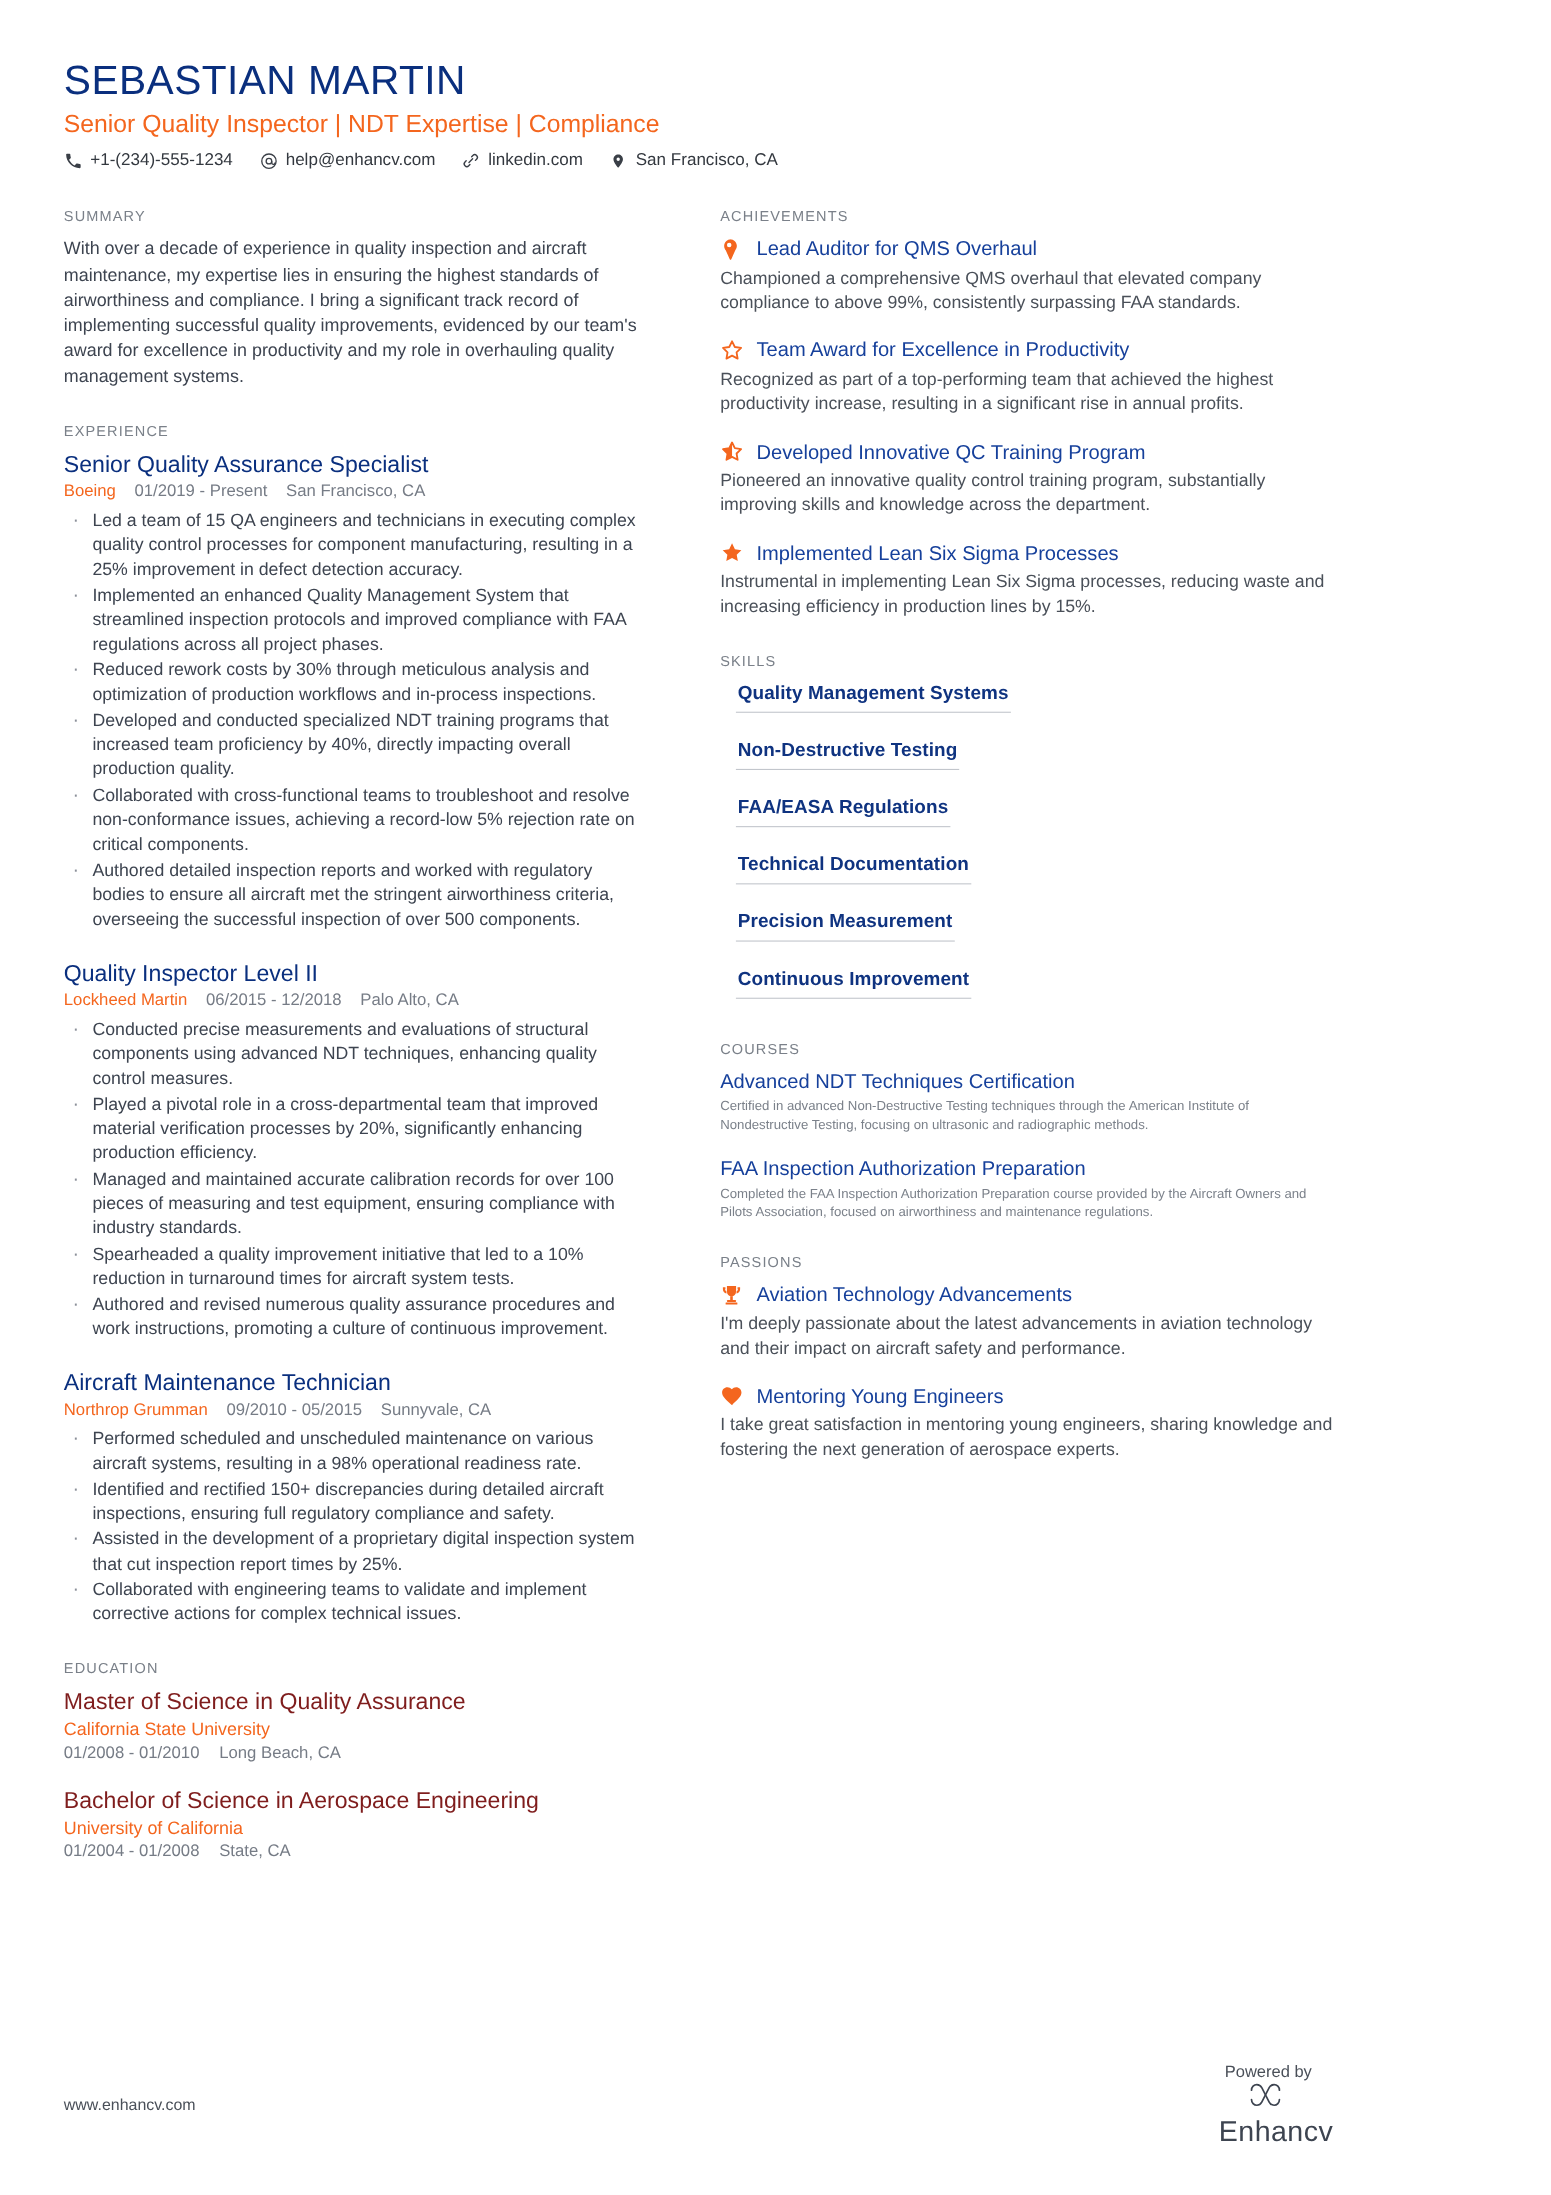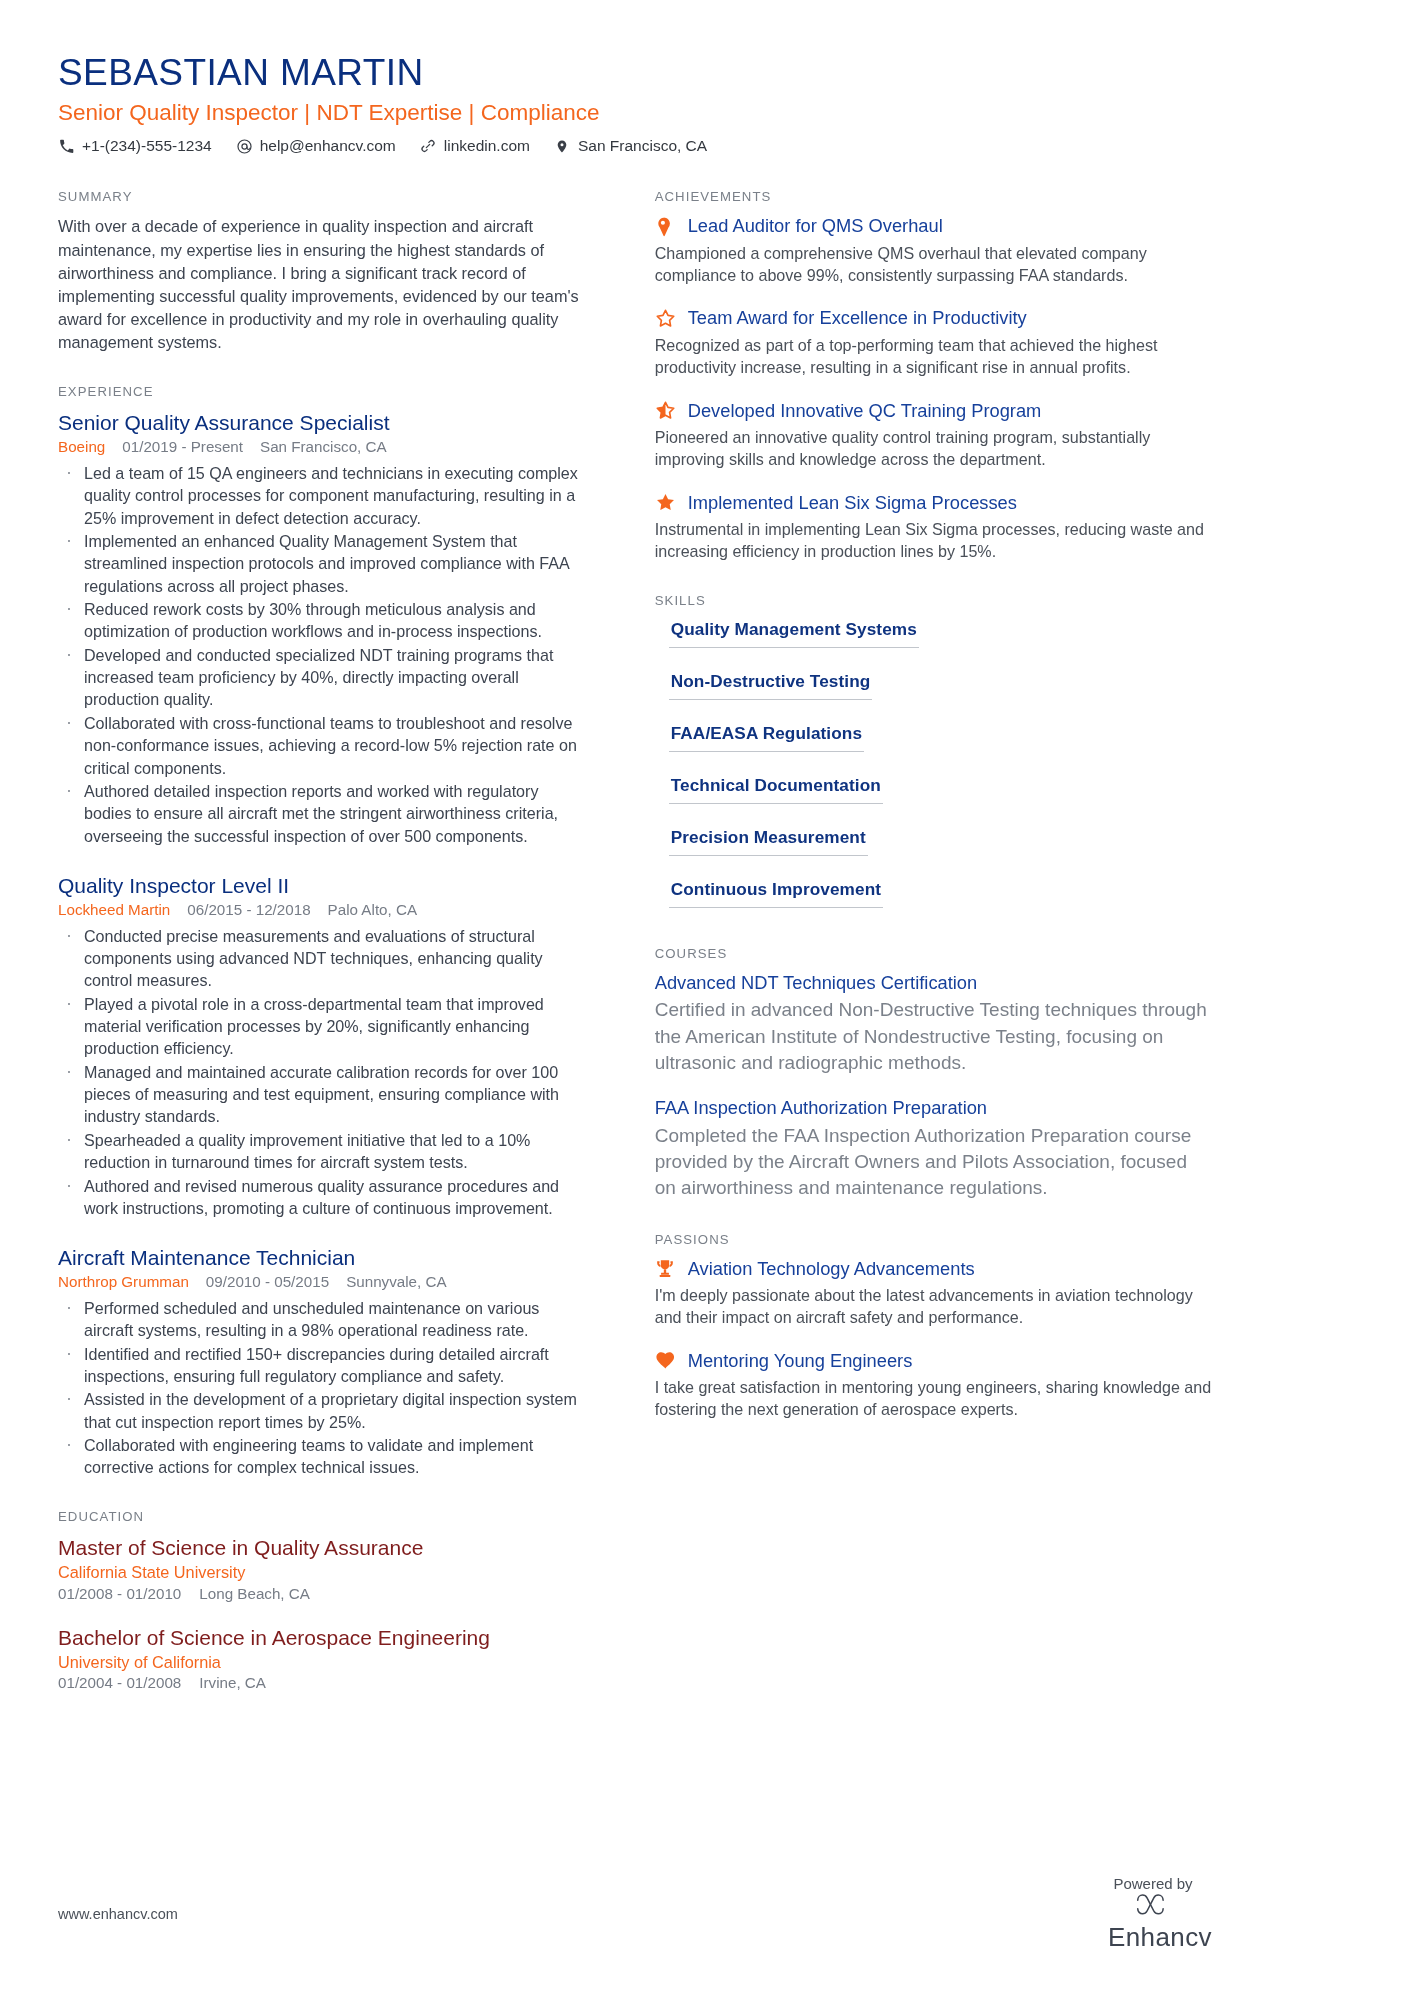--- a/index.html
+++ b/index.html
@@ -196,21 +196,21 @@
   
   .course { margin-bottom: 20px; }
   .course:last-child { margin-bottom: 0; }
   .course-title {
     font-size: 18.3px;
     color: #16409b;
     line-height: 1.25;
     margin-bottom: 3px;
   }
   .course-desc {
-    font-size: 19px;
+    font-size: 12px;
     line-height: 1.39;
     color: #7b818a;
   }
 
   
   .footer {
     position: absolute;
     left: 58px;
     right: 58px;
     bottom: 42px;
@@ -364,21 +364,21 @@
             <span class="edu-dates">01/2008 - 01/2010</span>
             <span>Long Beach, CA</span>
           </div>
         </div>
 
         <div class="edu">
           <div class="edu-degree">Bachelor of Science in Aerospace Engineering</div>
           <div class="edu-school">University of California</div>
           <div class="edu-meta">
             <span class="edu-dates">01/2004 - 01/2008</span>
-            <span>Irvine, CA</span>
+            <span>State, CA</span>
           </div>
         </div>
       </div>
 
     </div>
 
     <div class="col-gap"></div>
 
     <div class="col-right">
 

